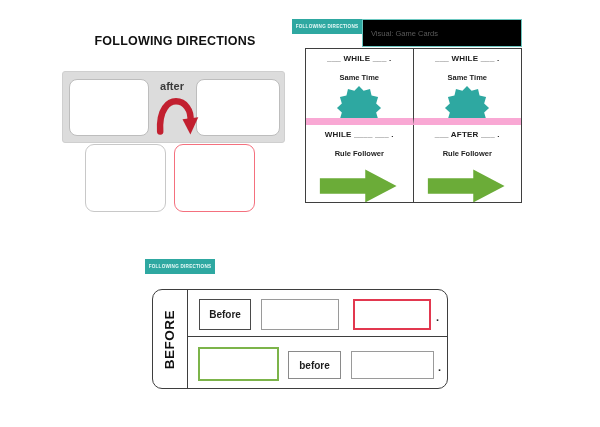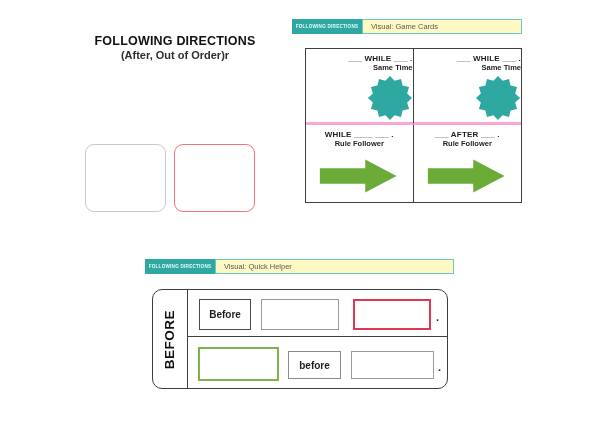--- a/index.html
+++ b/index.html
@@ -20,33 +20,33 @@
              font-size:11px;font-weight:bold;color:#3a3a3a;}
   .ws1-arch{position:absolute;left:90px;top:21px;}
   .ws1-freebox{position:absolute;background:#fff;border-radius:9px;}
   .ws1-freeL{left:85px;top:144px;width:79px;height:66px;border:1.5px solid #c8c8c8;}
   .ws1-freeR{left:174px;top:144px;width:79px;height:66px;border:1.5px solid #f4707e;}
 
   
   .hdr-badge{position:absolute;height:15px;background:#2ea8a1;color:#e9faf8;
              display:flex;align-items:center;justify-content:center;
              font-size:4.6px;font-weight:bold;letter-spacing:.25px;}
-  .hdr-bar{position:absolute;height:15px;background:#fef9c3;border:1px solid #6cc7c0;
+  .hdr-bar{position:absolute;height:28px;background:#000000;border:1px solid #6cc7c0;
            box-sizing:border-box;font-size:7.5px;color:#5a5a5a;
            display:flex;align-items:center;padding-left:8px;}
 
   
   .cards-grid{position:absolute;left:305px;top:48px;width:217px;height:155px;
               border:1px solid #3f3f3f;box-sizing:border-box;
               display:grid;grid-template-columns:1fr 1fr;grid-template-rows:76px 1fr;}
   .card-cell{box-sizing:border-box;text-align:center;padding-top:5px;overflow:hidden;}
-  .card-cell.cb{border-bottom:3px solid #f9a8d4;text-align:right;}
+  .card-cell.cb{border-bottom:7px solid #f9a8d4;}
   .card-cell.cr{border-right:1px solid #3f3f3f;}
   .card-l1{font-size:8px;font-weight:bold;letter-spacing:.2px;color:#1d1d1d;}
-  .card-l2{font-size:7.5px;font-weight:600;color:#222;margin-top:0;}
+  .card-l2{font-size:7.5px;font-weight:600;color:#222;margin-top:10px;}
   .star-ic{margin-top:3px;}
   .garrow-ic{margin-top:10px;}
 
   
   .qh-container{position:absolute;left:152px;top:289px;width:296px;height:100px;
                 border:1.5px solid #3e3e3e;border-radius:10px;box-sizing:border-box;background:#fff;}
   .qh-labelcol{position:absolute;left:0;top:0;width:34px;height:100%;
                border-right:1.3px solid #3e3e3e;display:flex;align-items:center;justify-content:center;}
   .qh-label{transform:rotate(-90deg);white-space:nowrap;font-size:13.5px;font-weight:bold;
             letter-spacing:.5px;color:#111;}
@@ -62,22 +62,30 @@
   .qh-period{position:absolute;font-size:11px;font-weight:bold;color:#222;}
   .qh-p1{left:283px;top:21px;}
   .qh-p2{left:285px;top:71px;}
 </style>
 </head>
 <body>
 
 <div class="canvas">
 
   <div class="ws1-title">FOLLOWING DIRECTIONS</div>
-  <div class="ws1-subtitle">(After, Out of Order)r</div>
 
+  <div class="ws1-panel">
+    <div class="ws1-box ws1-boxL"></div>
+    <div class="ws1-box ws1-boxR"></div>
+    <div class="ws1-after">after</div>
+    <svg class="ws1-arch" width="46" height="44" viewBox="0 0 64 58">
+      <path d="M 10 52 C 8 20 22 10 32 10 C 44 10 54 22 52 38" fill="none" stroke="#c22030" stroke-width="9" stroke-linecap="round"></path>
+      <polygon points="41,35 63,32 52,56" fill="#c22030"></polygon>
+    </svg>
+  </div>
   <div class="ws1-freebox ws1-freeL"></div>
   <div class="ws1-freebox ws1-freeR"></div>
 
   <div class="hdr-badge" style="left:292px;top:19px;width:70px;">FOLLOWING DIRECTIONS</div>
   <div class="hdr-bar" style="left:362px;top:19px;width:160px;">Visual: Game Cards</div>
 
   <div class="cards-grid">
 
     <div class="card-cell cb cr">
       <div class="card-l1">___ WHILE ___ .</div>
@@ -106,21 +114,20 @@
     <div class="card-cell">
       <div class="card-l1">___ AFTER ___ .</div>
       <div class="card-l2">Rule Follower</div>
       <svg class="garrow-ic" width="84" height="36" viewBox="0 0 100 46">
         <polygon fill="#6bac38" points="0,13 58,13 58,2 98,23 58,44 58,33 0,33"></polygon>
       </svg>
     </div>
   </div>
 
   <div class="hdr-badge" style="left:145px;top:259px;width:70px;">FOLLOWING DIRECTIONS</div>
-  <div class="hdr-bar" style="left:215px;top:259px;width:239px;">Visual: Quick Helper</div>
 
   <div class="qh-container">
     <div class="qh-labelcol">
       <span class="qh-label">BEFORE</span>
     </div>
     <div class="qh-hr"></div>
 
     <div class="qh-box qh-r1-word">Before</div>
     <div class="qh-box qh-r1-empty"></div>
     <div class="qh-box qh-r1-red"></div>

